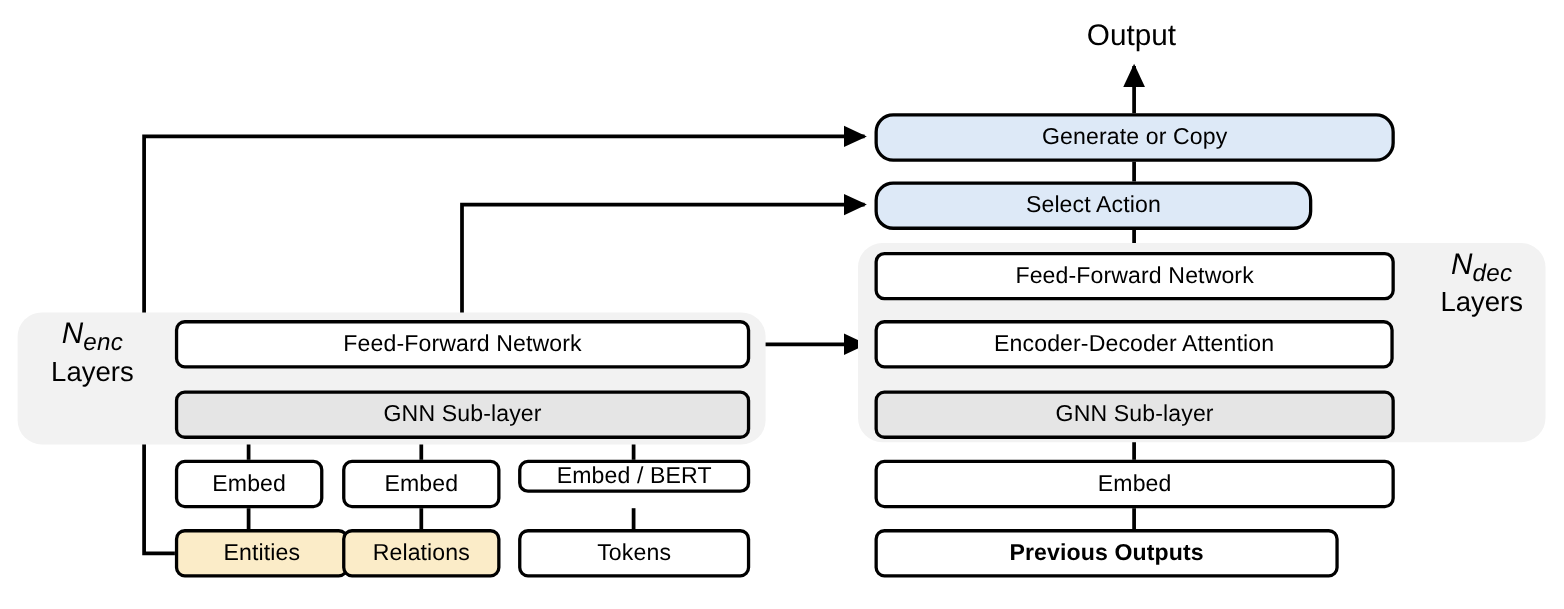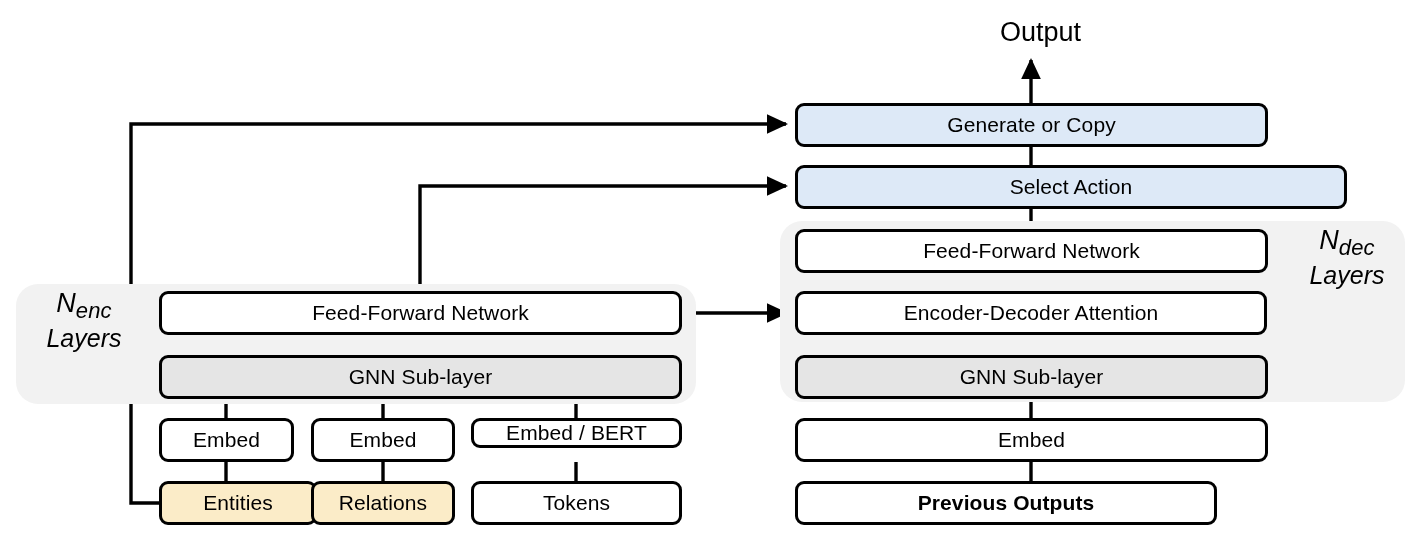--- a/index.html
+++ b/index.html
@@ -31,21 +31,21 @@
     border-radius: 9px;
     background: #ffffff;
     display: flex;
     align-items: center;
     justify-content: center;
     font-size: 21px;
     color: #000000;
     letter-spacing: 0.1px;
     white-space: nowrap;
   }
-  .node-box.blue  { background: #dde9f7; }
+  .node-box.blue  { background: #dde9f7; border-radius: 17px; }
   .node-box.green { background: #e5e5e5; }
   .node-box.tan   { background: #fbecc8; }
   .group-bg {
     position: absolute;
     background: #f2f2f2;
     border-radius: 22px;
   }
   .group-label {
     position: absolute;
     text-align: center;
@@ -57,21 +57,21 @@
   .group-label .nsym {
     font-style: italic;
     font-size: 27px;
   }
   .group-label .sub {
     font-style: italic;
     font-size: 22px;
     vertical-align: sub;
     letter-spacing: 0.2px;
   }
-  .group-label .ln2 { display: block; font-style: italic; }
+  .group-label .ln2 { display: block; }
   .free-label {
     position: absolute;
     font-size: 27px;
     color: #000000;
     white-space: nowrap;
   }
 </style>
 </head>
 <body>
 
@@ -119,25 +119,25 @@
   <div class="group-label" style="left:24px; top:288px; width:120px;">
     <span class="nsym">N</span><span class="sub">enc</span>
     <span class="ln2">Layers</span>
   </div>
 
   <div class="group-label" style="left:1288px; top:225px; width:118px;">
     <span class="nsym">N</span><span class="sub">dec</span>
     <span class="ln2">Layers</span>
   </div>
 
-  <div class="free-label" style="left:988px; top:17px;margin-left:12px;">Output</div>
+  <div class="free-label" style="left:988px; top:17px;">Output</div>
 
   <div class="node-box blue" style="left:795px; top:103px; width:473px; height:44px;">Generate or Copy</div>
 
-  <div class="node-box blue" style="left:795px; top:165px; width:552px; height:44px;">Select Action</div>
+  <div class="node-box blue" style="left:795px; top:165px; width:398px; height:44px;">Select Action</div>
 
   <div class="node-box" style="left:795px; top:229px; width:473px; height:44px;">Feed-Forward Network</div>
 
   <div class="node-box" style="left:795px; top:291px; width:472px; height:44px;">Encoder-Decoder Attention</div>
 
   <div class="node-box green" style="left:795px; top:355px; width:473px; height:44px;">GNN Sub-layer</div>
 
   <div class="node-box" style="left:795px; top:418px; width:473px; height:44px;">Embed</div>
 
   <div class="node-box" style="left:795px; top:481px; width:422px; height:44px;font-weight:bold;">Previous Outputs</div>

